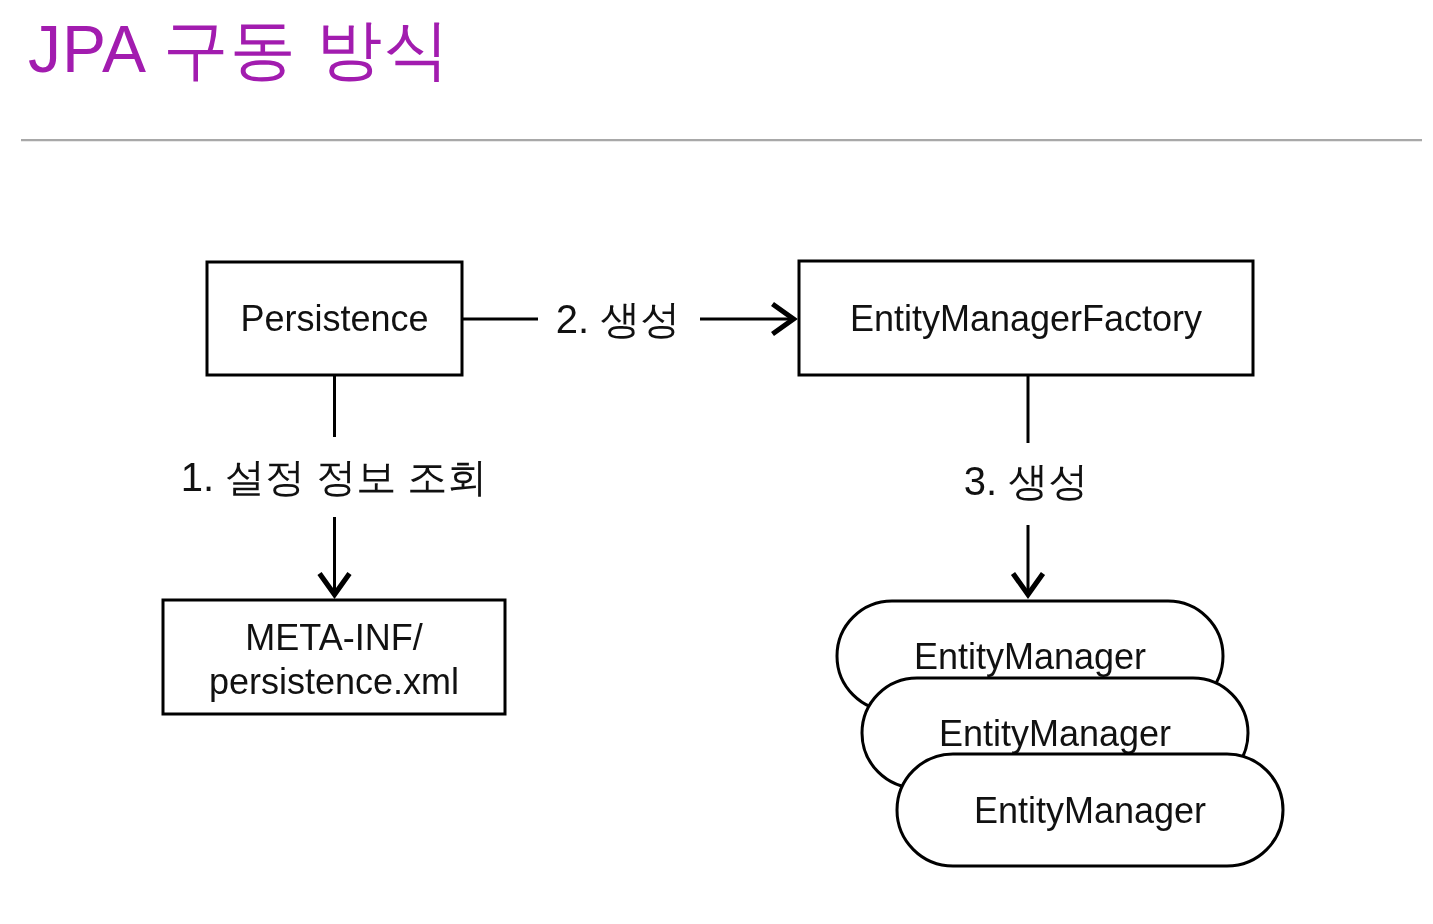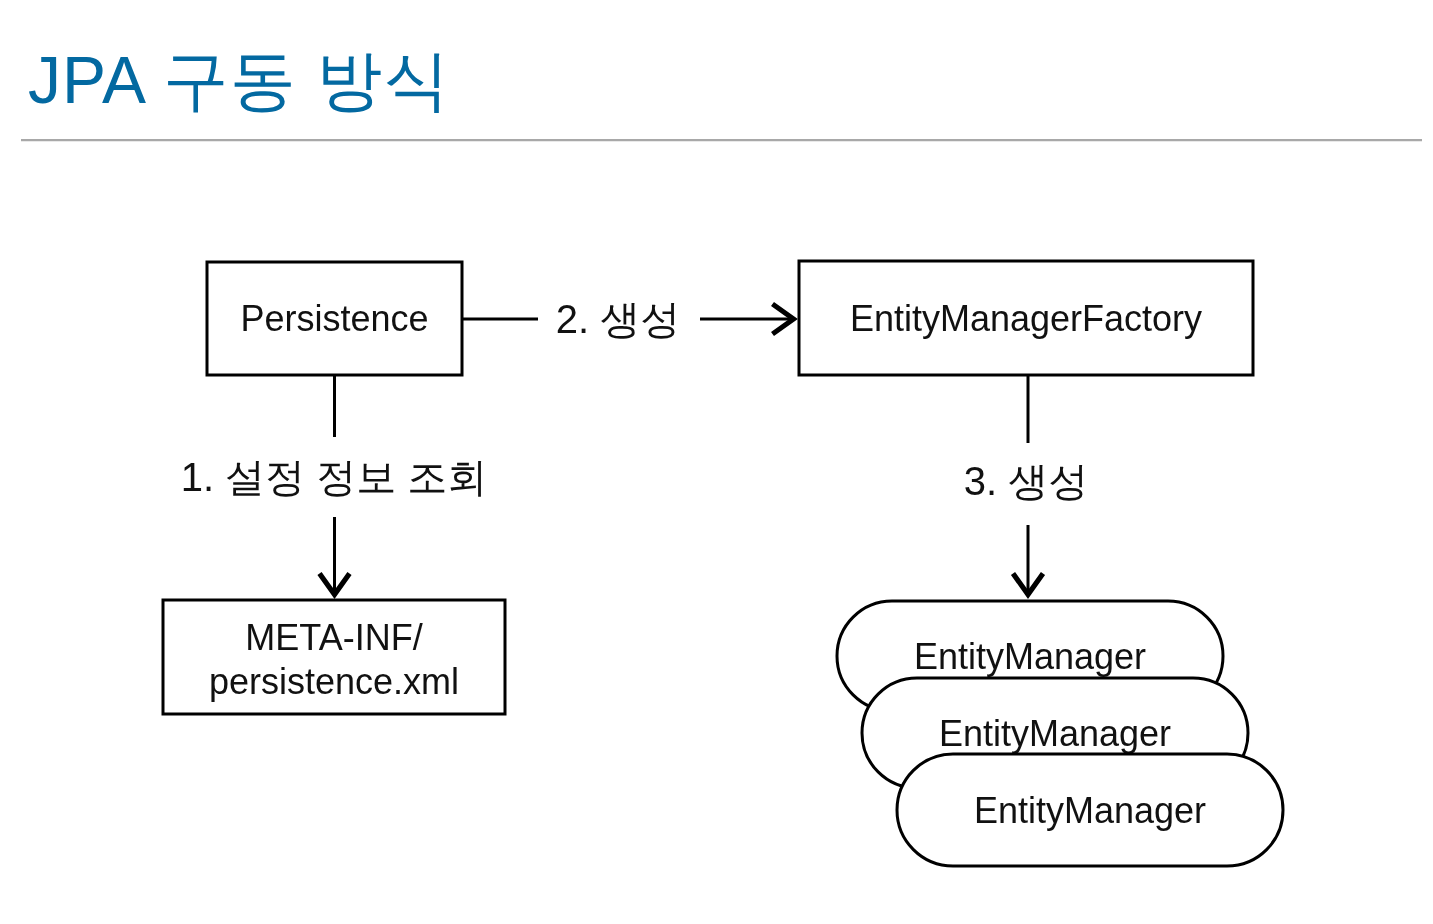--- a/index.html
+++ b/index.html
@@ -13,26 +13,26 @@
   }
   .page {
     position: relative;
     width: 1433px;
     height: 924px;
     background: #ffffff;
   }
   .title {
     position: absolute;
     left: 28px;
-    top: 36px;
+    top: 5px;
     margin: 0;
     font-size: 66px;
     font-weight: 400;
     letter-spacing: 1px;
-    color: #0369a1;
+    color: #a21caf;
     white-space: nowrap;
   }
   .divider {
     position: absolute;
     left: 21px;
     top: 139px;
     width: 1401px;
     height: 2px;
     background: #a8a8a8;
     border-bottom: 1px solid #e9e9e9;

